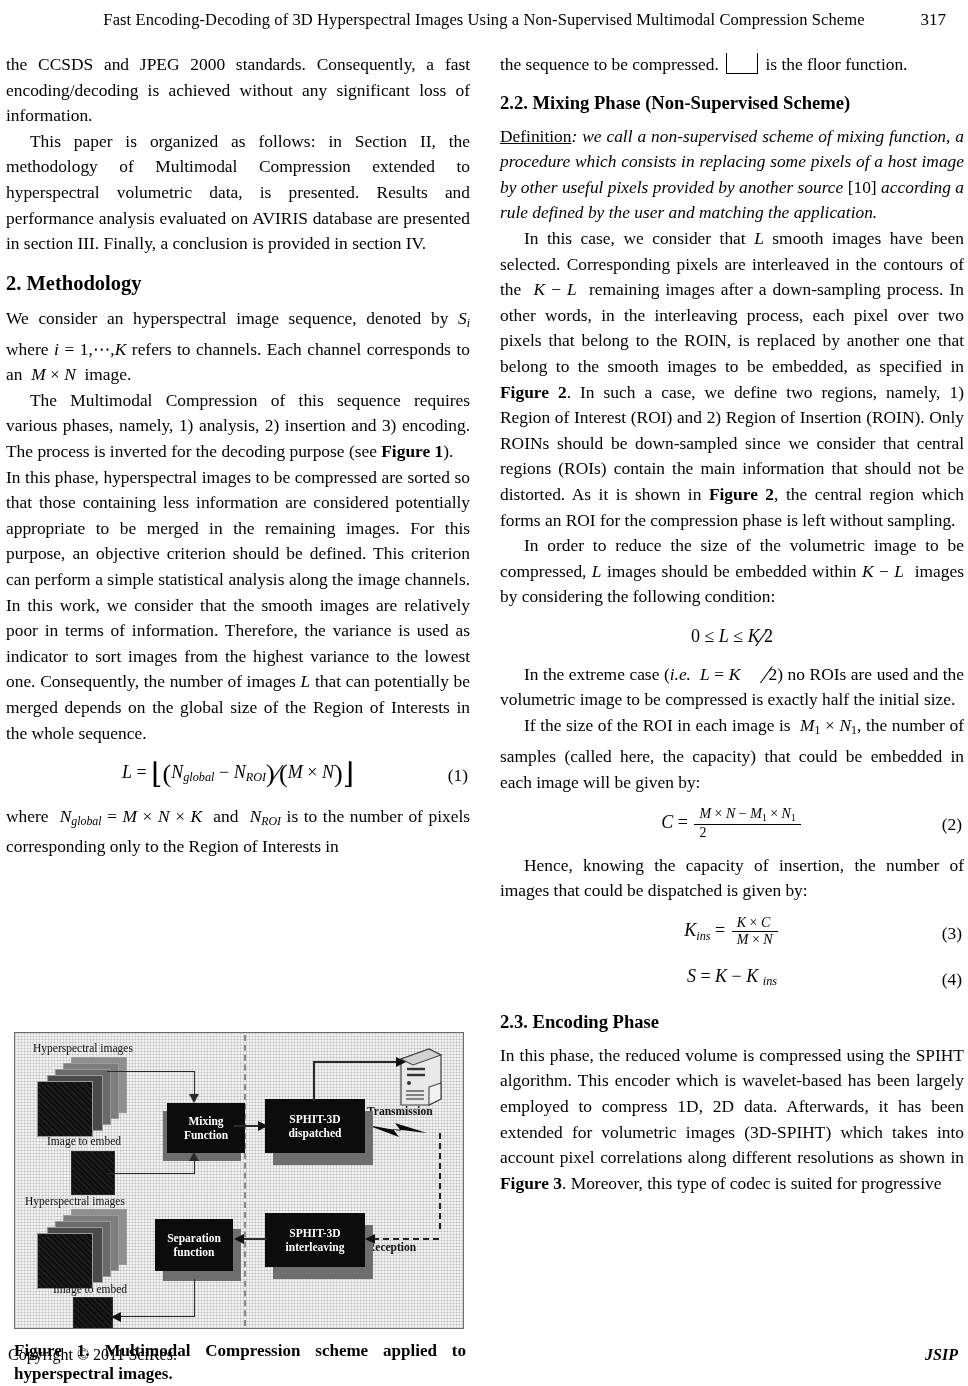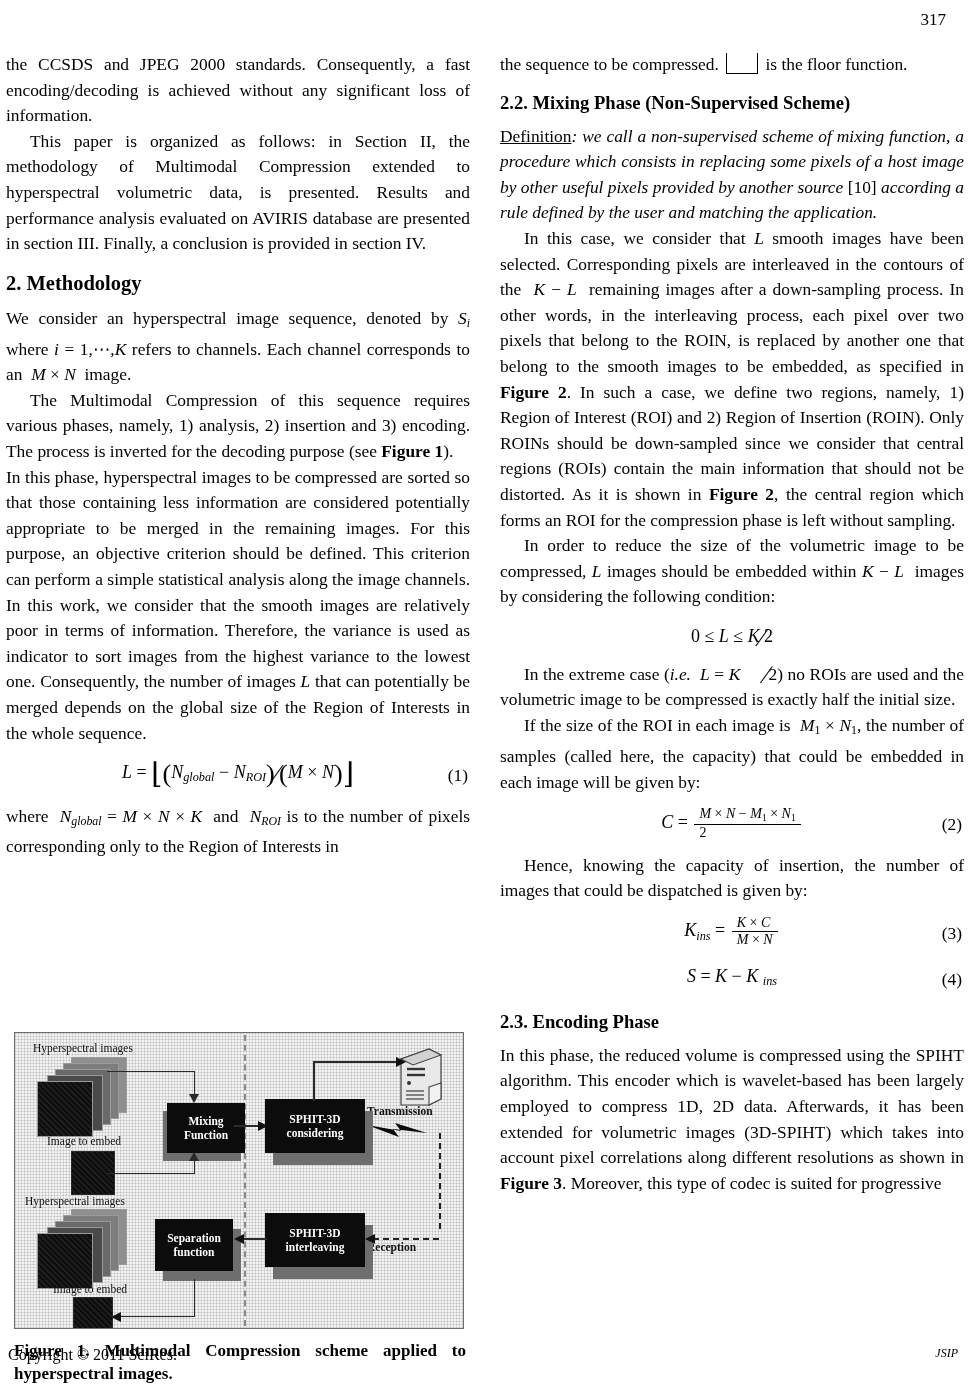--- a/index.html
+++ b/index.html
@@ -281,29 +281,30 @@
     height: 22px;
   }
   .footer .copyright {
     position: absolute;
     left: 8px; top: 0;
     font-size: 16px;
   }
   .footer .journal {
     position: absolute;
     right: 10px; top: 0;
-    font-size: 12px;
-    font-weight: normal;
+    font-size: 16px;
+    font-weight: bold;
     font-style: italic;
   }
 </style>
 </head>
 <body>
 
 <div class="page-header">
+  <span class="title">Fast Encoding-Decoding of 3D Hyperspectral Images Using a Non-Supervised Multimodal Compression Scheme</span>
   <span class="pagenum">317</span>
 </div>
 
 <div class="columns">
 
   <div class="col col-left">
 
     <p class="body">the CCSDS and JPEG 2000 standards. Consequently, a fast encoding/decoding is achieved without any significant loss of information.</p>
 
     <p class="body-ind">This paper is organized as follows: in Section II, the methodology of Multimodal Compression extended to hyperspectral volumetric data, is presented. Results and performance analysis evaluated on AVIRIS database are presented in section III. Finally, a conclusion is provided in section IV.</p>
@@ -341,21 +342,21 @@
         <div class="fig-label" style="left:32px; top:102px;">Image to embed</div>
         <div class="sq-dark" style="left:56px; top:118px; width:42px; height:42px;"></div>
 
         <div class="procshadow" style="left:148px; top:78px; width:78px; height:50px;"></div>
         <div class="procbox" style="left:152px; top:70px; width:78px; height:50px;">
           <span><span>Mixing</span><br><span>Function</span></span>
         </div>
 
         <div class="procshadow" style="left:258px; top:78px; width:100px; height:54px;"></div>
         <div class="procbox" style="left:250px; top:66px; width:100px; height:54px;">
-          <span><span>SPHIT-3D</span><br><span>considering</span></span>
+          <span><span>SPHIT-3D</span><br><span>dispatched</span></span>
         </div>
 
         <div class="arrow-line" style="left:92px; top:38px; width:88px; height:1.4px;"></div>
         <div class="arrow-line" style="left:178.5px; top:38px; width:1.4px; height:26px;"></div>
         <div class="arrow-head ah-down" style="left:174px; top:61px;"></div>
 
         <div class="arrow-line" style="left:92px; top:140px; width:88px; height:1.4px;"></div>
         <div class="arrow-line" style="left:178.5px; top:126px; width:1.4px; height:15px;"></div>
         <div class="arrow-head ah-up" style="left:174px; top:119px;"></div>
 

